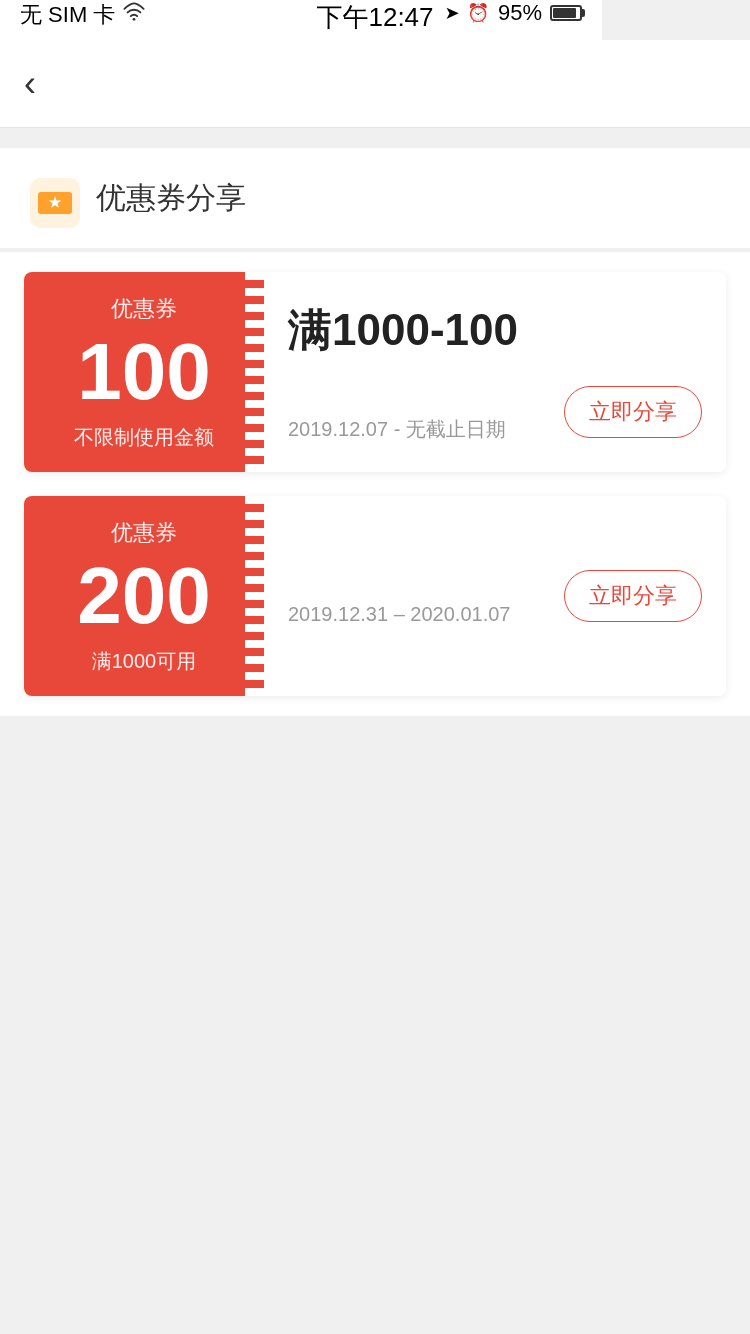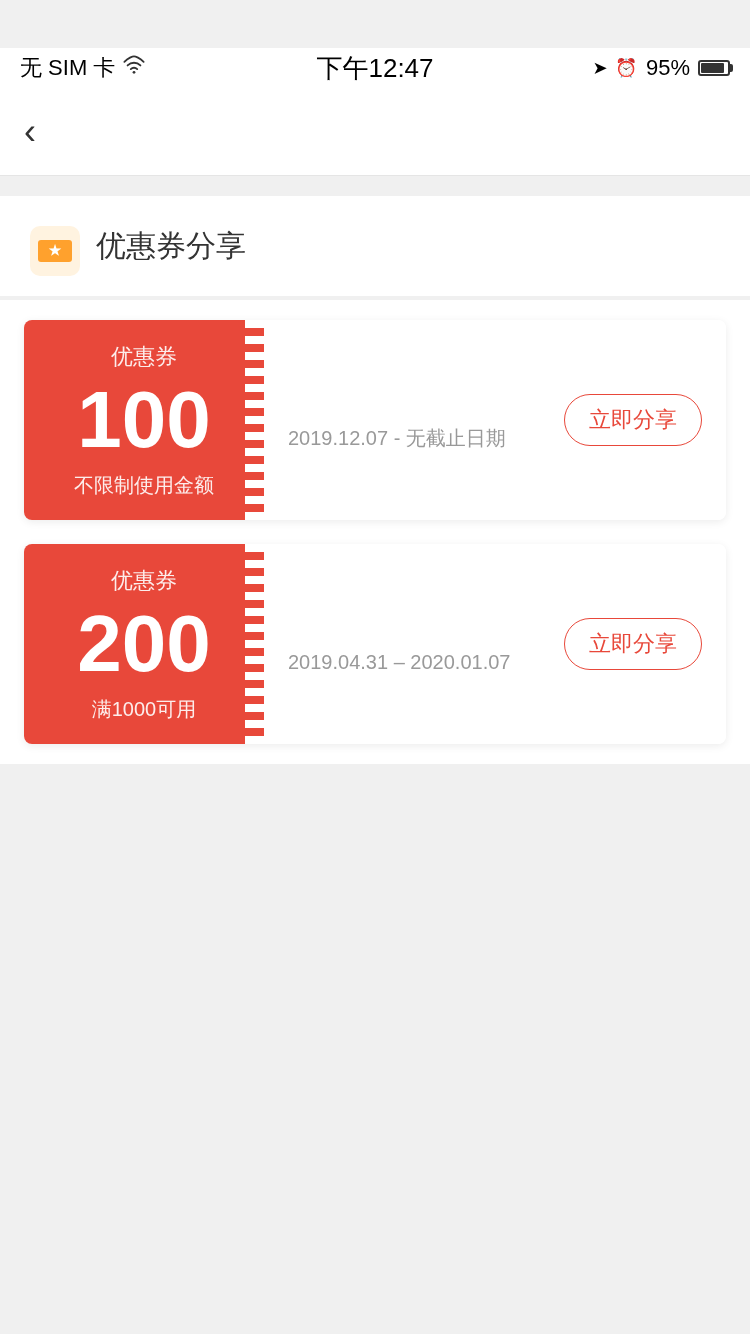--- a/index.html
+++ b/index.html
@@ -7,30 +7,29 @@
     body {
       width: 750px;
       min-height: 1334px;
       background: #f0f0f0;
       font-family: -apple-system, "PingFang SC", "Helvetica Neue", Arial, sans-serif;
       overflow-x: hidden;
     }
 
     
     .status-bar {
-      width: 750px;
+      width: 602px;
       height: 40px;
       background: #fff;
       display: flex;
-      align-items: center;
+      align-items: flex-start;
       justify-content: space-between;
       padding: 0 20px;
       font-size: 24px;
       font-weight: 500;
-      margin-top: 48px;
     }
     .status-left {
       display: flex;
       align-items: center;
       gap: 8px;
       font-size: 22px;
     }
     .status-center {
       font-size: 26px;
       font-weight: 500;
@@ -292,34 +291,35 @@
 </div>
 
 <div class="coupon-list">
 <div class="coupon-card">
       <div class="coupon-left">
         <span class="coupon-type">优惠券</span>
         <span class="coupon-value">100</span>
         <span class="coupon-condition">不限制使用金额</span>
       </div>
       <div class="coupon-right">
+        <span class="coupon-name">满1000-100</span>
         <div class="coupon-footer">
           <span class="coupon-date">2019.12.07 - 无截止日期</span>
           <button class="share-btn">立即分享</button>
         </div>
       </div>
     </div>
     <div class="coupon-card">
       <div class="coupon-left">
         <span class="coupon-type">优惠券</span>
         <span class="coupon-value">200</span>
         <span class="coupon-condition">满1000可用</span>
       </div>
       <div class="coupon-right">
         <div class="coupon-footer">
-          <span class="coupon-date">2019.04.31 – 2020.01.07</span>
+          <span class="coupon-date">2019.12.31 – 2020.01.07</span>
           <button class="share-btn">立即分享</button>
         </div>
       </div>
     </div>
   </div>
 
 <div class="page-bg"></div>
 
 </body></html>

